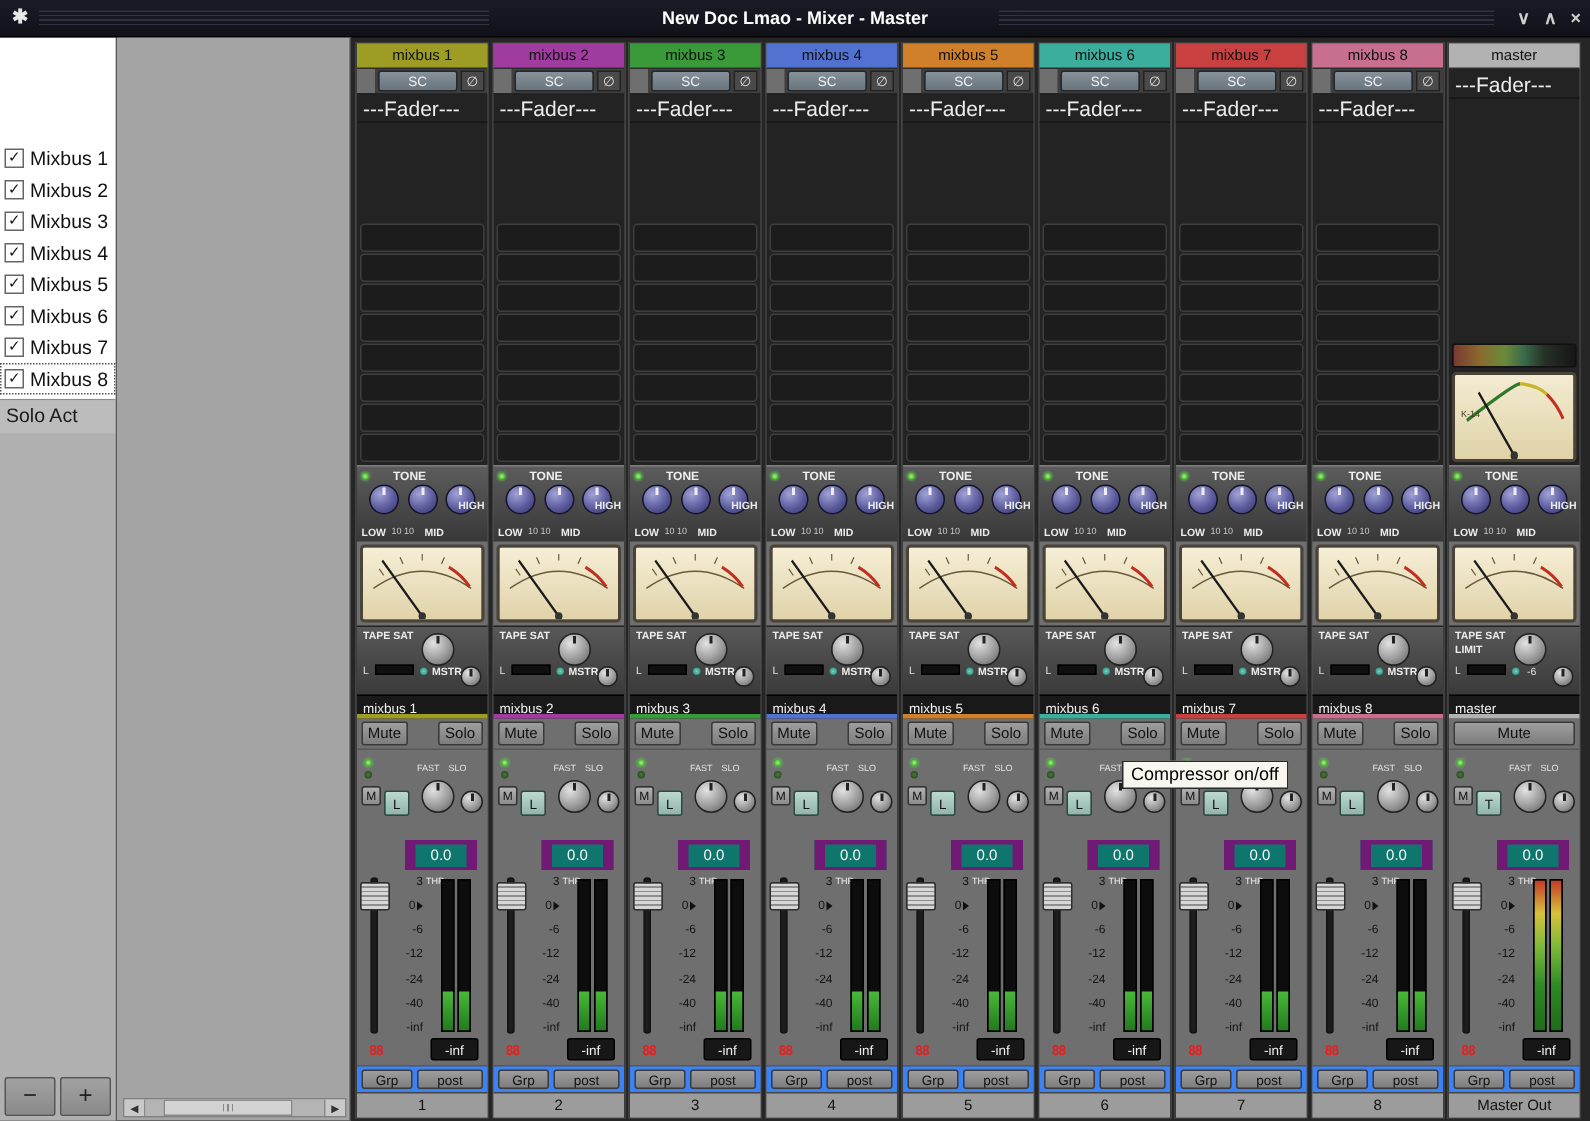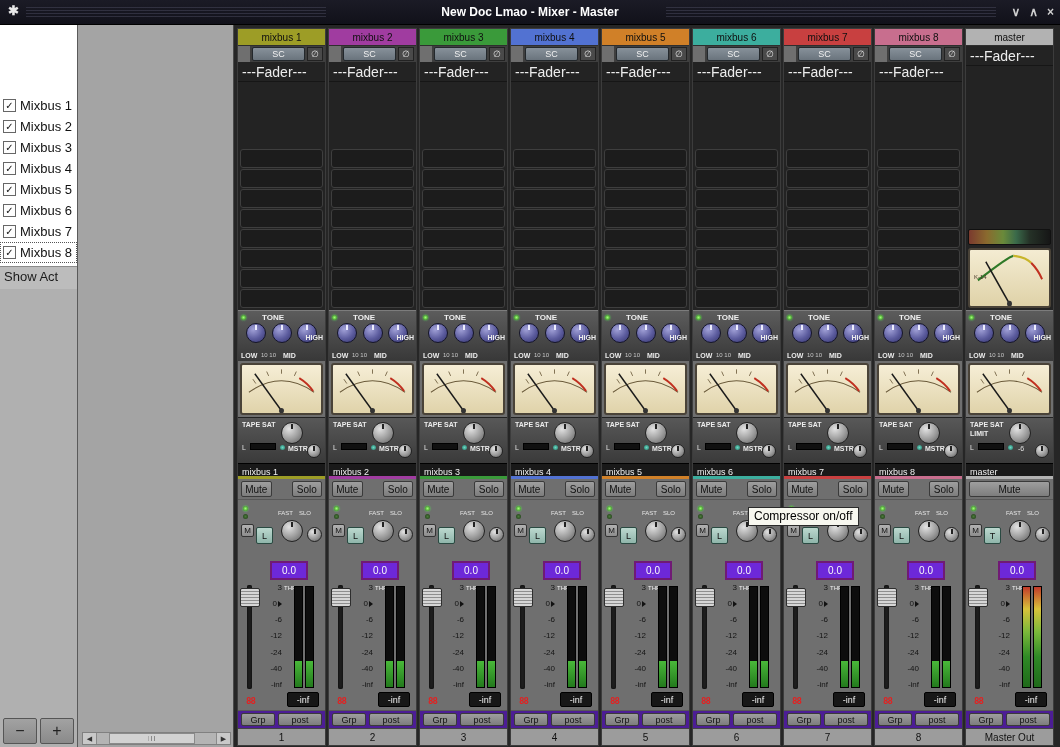--- a/index.html
+++ b/index.html
@@ -127,21 +127,21 @@
   .m-btn{position:absolute;left:3px;top:24px;width:13px;height:13px;}
   .comp-toggle{position:absolute;left:18px;top:27px;width:17px;height:17px;font-size:9px;
             background:linear-gradient(#bcd8cf,#8fb5aa);border-color:#2a4a42;}
   .c-fast{position:absolute;left:40px;top:10px;font-size:6px;color:#e4e4e4;}
   .c-slo{position:absolute;right:14px;top:10px;font-size:6px;color:#e4e4e4;}
   .c-knob{position:absolute;left:43px;top:20px;width:22px;height:22px;}
   .c-knob2{position:absolute;right:3px;top:27px;width:15px;height:15px;}
 
   .gain-row{height:20px;flex:0 0 20px;background:#6f6f6f;display:flex;align-items:center;padding-left:32px;
             box-sizing:border-box;}
-  .gain-box{width:34px;height:15px;background:#6d28d9;border:2px solid #701a75;color:#fafafa;font-size:10px;
+  .gain-box{width:34px;height:15px;background:#0f766e;border:7px solid #701a75;color:#fafafa;font-size:10px;
             display:flex;align-items:center;justify-content:center;}
 
   .fader-area{height:130px;flex:0 0 130px;background:#6f6f6f;position:relative;}
   .f-track{position:absolute;left:9px;top:5px;bottom:21px;width:5px;background:#1d1d1d;border-radius:2px;
            box-shadow:inset 0 0 2px #000;}
   .f-handle{position:absolute;left:2px;top:8px;width:18px;height:17px;border:1px solid #2e2e2e;border-radius:2px;
            background:repeating-linear-gradient(180deg,#d6d6d6 0 2px,#8e8e8e 2px 3px);}
   .scale{position:absolute;left:24px;top:4px;bottom:21px;width:20px;display:flex;flex-direction:column;
          justify-content:space-between;align-items:flex-end;color:#141414;font-size:8px;line-height:1;}
   .scale span:nth-child(2)::after{content:"";display:inline-block;margin-left:1px;vertical-align:middle;
@@ -151,21 +151,21 @@
   .meter{flex:1;background:#0d0d0d;border:1px solid #000;position:relative;overflow:hidden;}
   .meter::after{content:"";position:absolute;left:0;right:0;bottom:0;height:26%;
          background:linear-gradient(#49b839,#237a1d);}
   .strip.master .meter::after{height:100%;
          background:linear-gradient(#c23a2a,#d8c23a 22%,#7ab83a 45%,#2f8a26 70%,#1f6a1a);}
   .peak-88{position:absolute;left:8px;bottom:4px;color:#e42020;font-size:9px;font-weight:bold;
          font-family:"DejaVu Sans Mono",monospace;letter-spacing:-1px;}
   .inf-btn{position:absolute;right:6px;bottom:3px;width:30px;height:13px;background:#171717;border:1px solid #000;
          color:#f0f0f0;font-size:9px;display:flex;align-items:center;justify-content:center;border-radius:2px;}
 
-  .grp-row{height:18px;flex:0 0 18px;display:flex;gap:3px;padding:2px 3px;box-sizing:border-box;background:#4c1d95;
+  .grp-row{height:18px;flex:0 0 18px;display:flex;gap:3px;padding:2px 3px;box-sizing:border-box;background:#3b82f6;
            border-top:1px solid #585858;}
   .btn.grp{flex:0 0 32px;font-size:9px;}
   .btn.post{flex:1;font-size:9px;}
   .num-row{height:16px;flex:0 0 16px;background:#9c9c9c;color:#111;font-size:10px;display:flex;align-items:center;
            justify-content:center;border-top:1px solid #444;white-space:nowrap;overflow:hidden;}
 
   
   .tooltip{position:absolute;left:748px;top:507px;background:#f7f7ef;border:1px solid #2a2a2a;color:#000;
            font-size:12px;padding:1px 5px 2px 5px;z-index:50;white-space:nowrap;}
 </style>
@@ -221,21 +221,21 @@
   <div class="sb-item">
     <span class="cb"></span>
     <span class="sb-label">Mixbus 7</span>
   </div>
 
   <div class="sb-item selected">
     <span class="cb"></span>
     <span class="sb-label">Mixbus 8</span>
   </div>
 </div>
-    <div class="show-act">Show Act</div>
+    <div class="show-act">Solo Act</div>
     <div class="sb-fill"></div>
     <div class="sb-bottom">
       <div class="zoom-btn">−</div>
       <div class="zoom-btn">+</div>
     </div>
   </div>
 
   <div class="mid-panel">
     <div class="hscroll">
       <div class="sarrow">◀</div>

